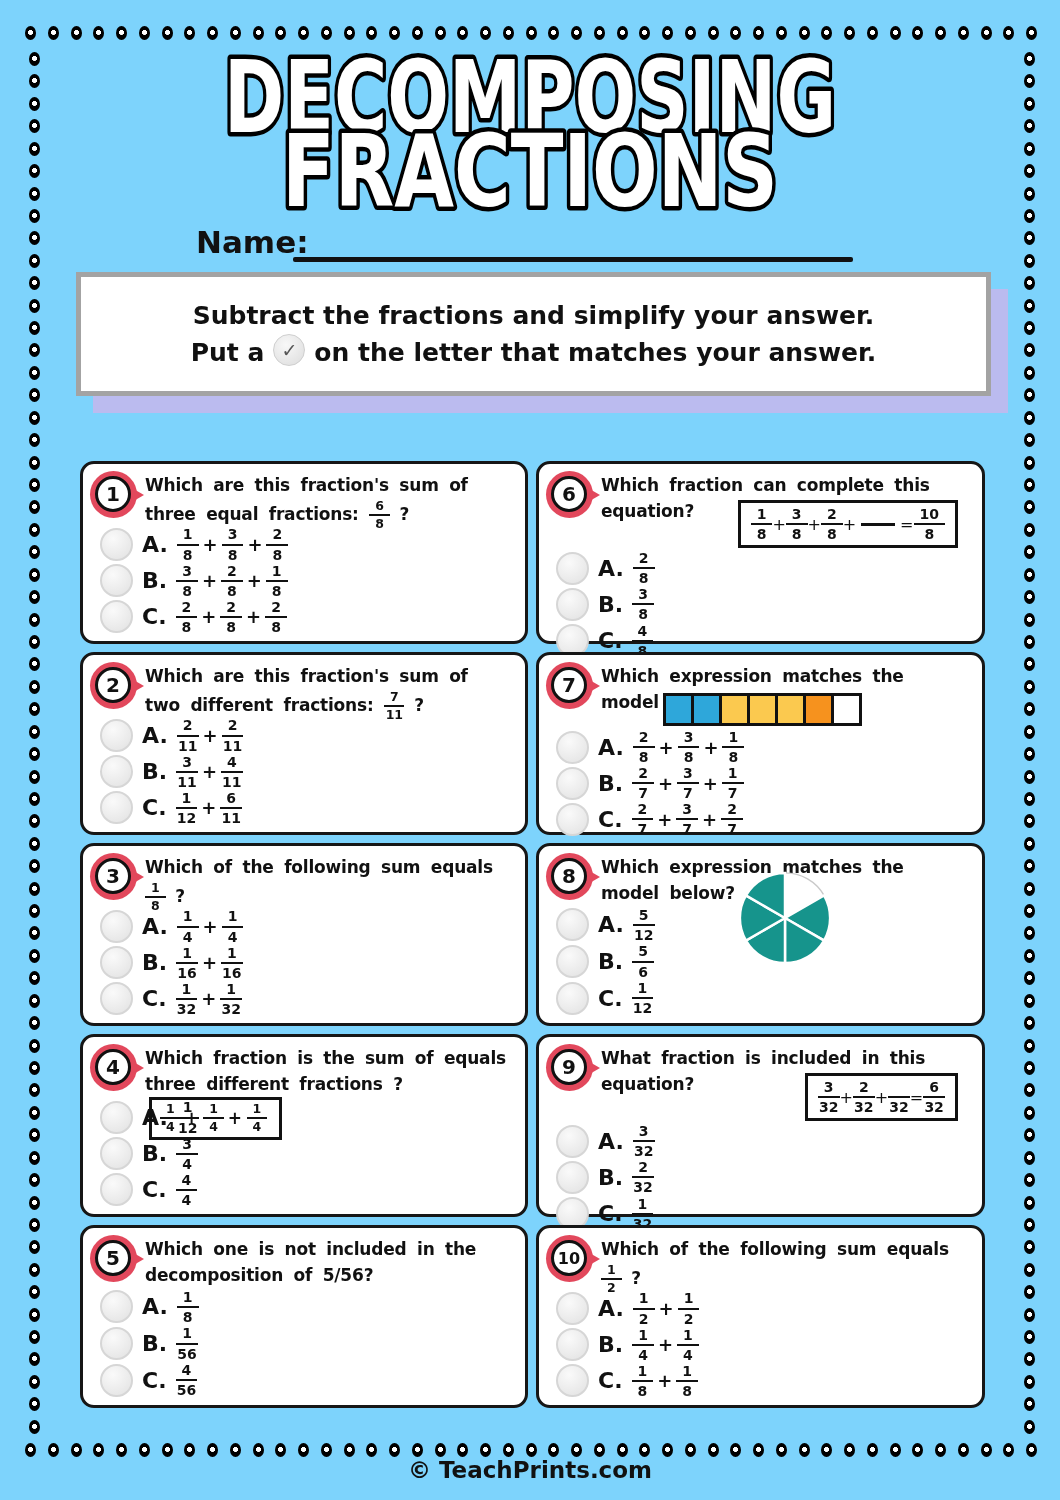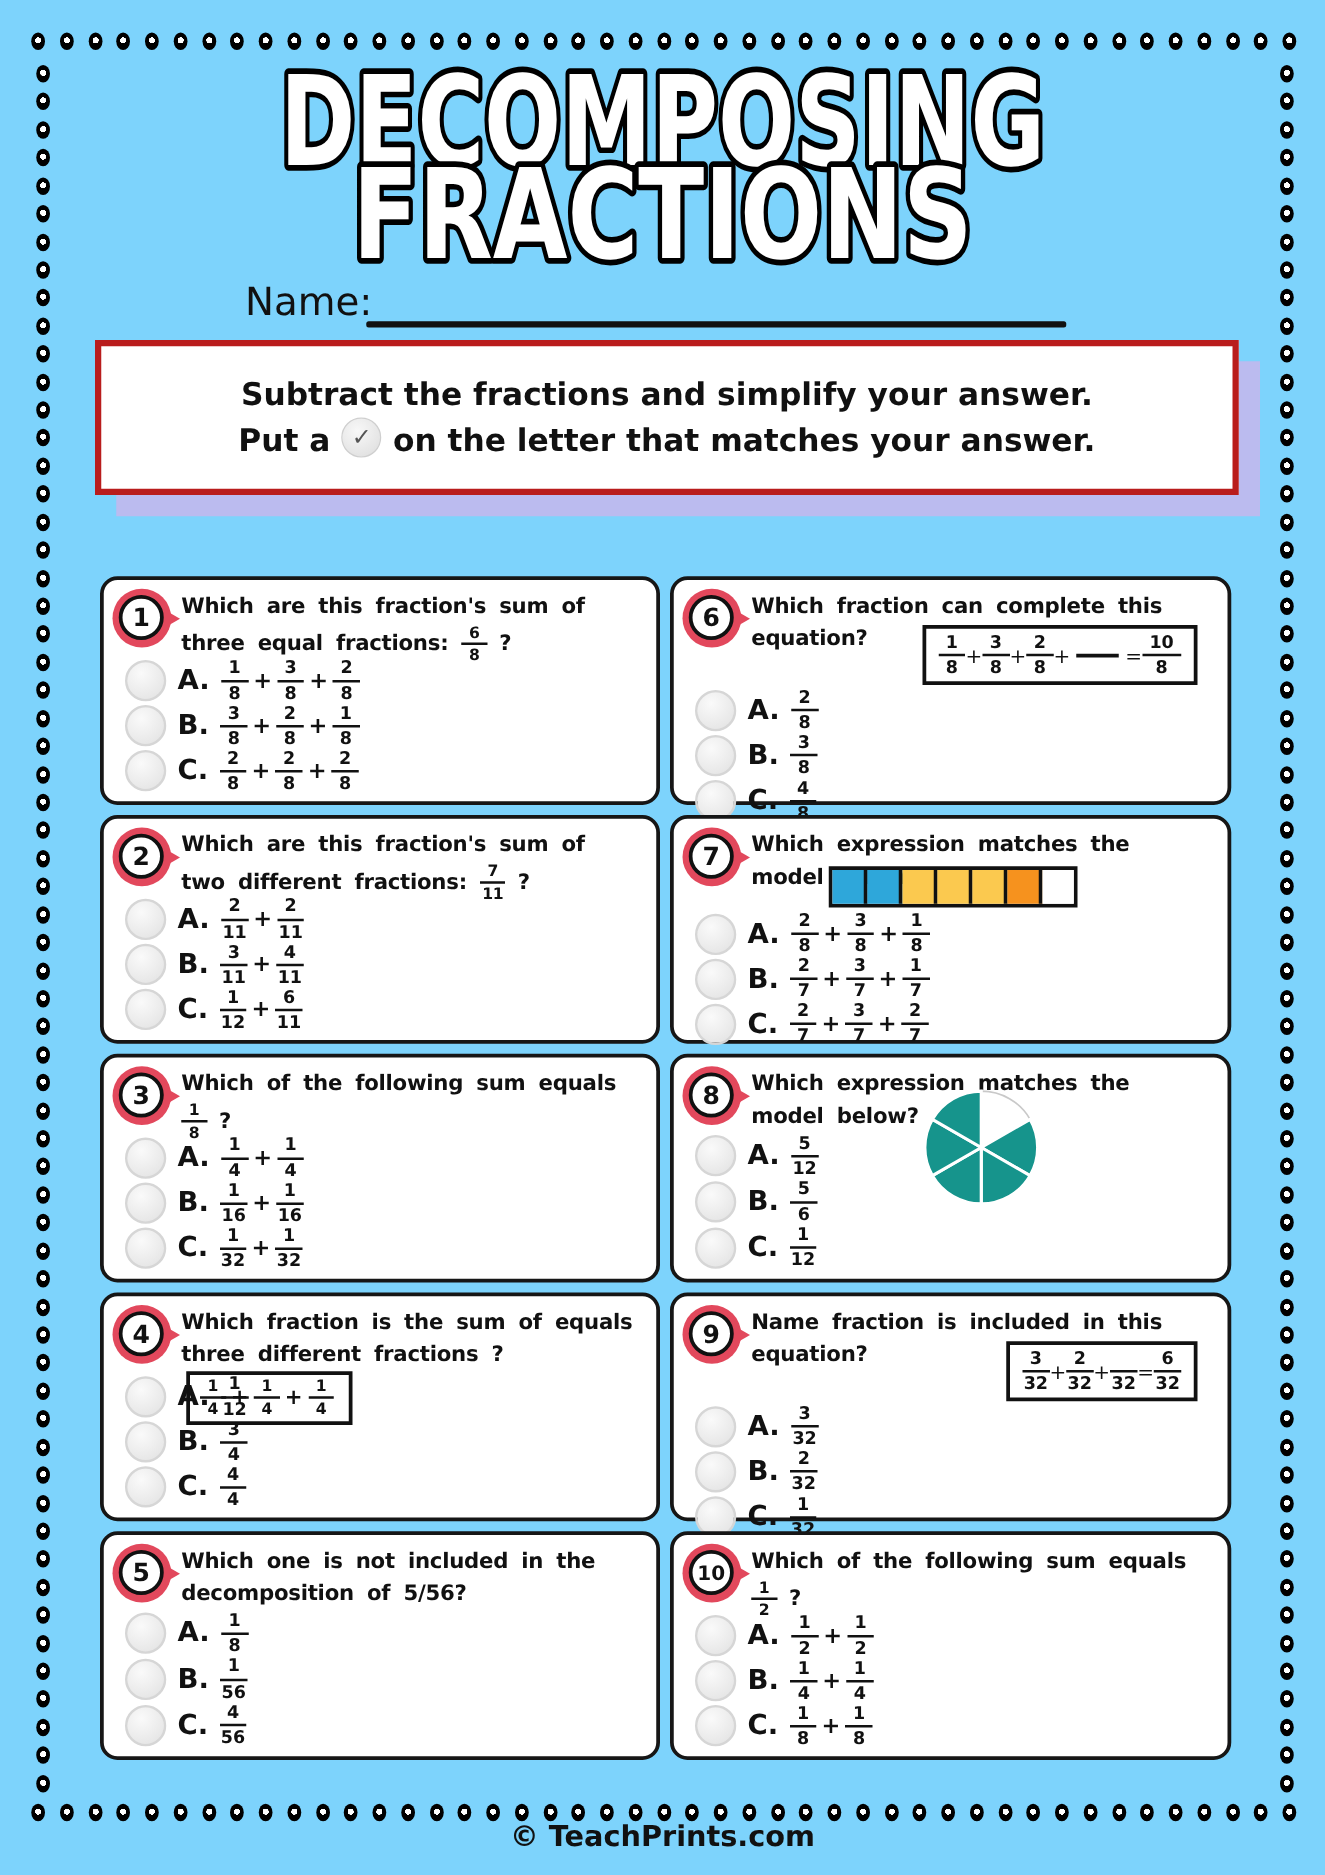--- a/index.html
+++ b/index.html
@@ -11,24 +11,24 @@
        background:radial-gradient(circle at 50% 45%, #fff 0 2.4px, #000 2.5px)}
   #border-top{position:absolute;top:26px;left:25px;right:23px;display:flex;justify-content:space-between}
   #border-bottom{position:absolute;top:1443px;left:25px;right:23px;display:flex;justify-content:space-between}
   #border-left{position:absolute;left:29px;top:52px;bottom:66px;display:flex;flex-direction:column;justify-content:space-between}
   #border-right{position:absolute;right:25px;top:52px;bottom:66px;display:flex;flex-direction:column;justify-content:space-between}
   
   .title-svg{position:absolute;top:28px;left:0}
   .title-svg text{font-family:"DejaVu Sans",sans-serif;font-weight:bold;fill:#fff;stroke:#000;
       stroke-width:9px;paint-order:stroke;stroke-linejoin:round;stroke-linecap:round}
   
-  .name-label{position:absolute;left:196px;top:224px;font-size:31px;font-weight:normal}
+  .name-label{position:absolute;left:196px;top:224px;font-size:31px;font-weight:bold}
   .name-line{position:absolute;left:293px;top:257px;width:560px;height:5px;background:#111;border-radius:2px}
   
-  .instr{position:absolute;left:76px;top:272px;width:905px;height:114px;border:5px solid #b91c1c;background:#fff;
+  .instr{position:absolute;left:76px;top:272px;width:905px;height:114px;border:5px solid #a3a3a3;background:#fff;
          display:flex;flex-direction:column;justify-content:center;align-items:center;
          font-size:25px;font-weight:bold;line-height:1.5;box-shadow:17px 17px 0 var(--lav)}
   .instr-line2{display:flex;align-items:flex-start;gap:9px}
   .chk{display:inline-flex;width:30px;height:30px;border-radius:50%;align-items:center;justify-content:center;
        background:radial-gradient(circle at 40% 33%, #f8f8f8, #dcdcdc);border:1px solid #cfcfcf;
        font-size:19px;color:#555}
   
   #qgrid{position:absolute;left:80px;top:461px;display:grid;grid-template-columns:448px 449px;gap:8px;grid-auto-rows:183px}
   .card{position:relative;border:3.5px solid #161616;border-radius:14px;background:#fff;
         padding:9px 10px 6px 12px;display:flex;flex-direction:column;box-sizing:border-box}
@@ -741,21 +741,21 @@
             </span>
           </div>
         </div>
       </div>
       <div class="card">
         <div class="badge">
           <span class="tri"></span>
           <span class="redc"></span>
           <span class="inner">9</span>
         </div>
-        <div class="qtitle"><span class="tok">Name</span> <span class="tok">fraction</span> <span class="tok">is</span> <span class="tok">included</span> <span class="tok">in</span> <span class="tok">this</span> <span class="tok">equation?</span> </div>
+        <div class="qtitle"><span class="tok">What</span> <span class="tok">fraction</span> <span class="tok">is</span> <span class="tok">included</span> <span class="tok">in</span> <span class="tok">this</span> <span class="tok">equation?</span> </div>
         <div class="eqbox eq-block">
           <span class="frac">
             <span class="num">3</span>
             <span class="den">32</span>
           </span>
           <span class="tok">+</span>
           <span class="frac">
             <span class="num">2</span>
             <span class="den">32</span>
           </span>

